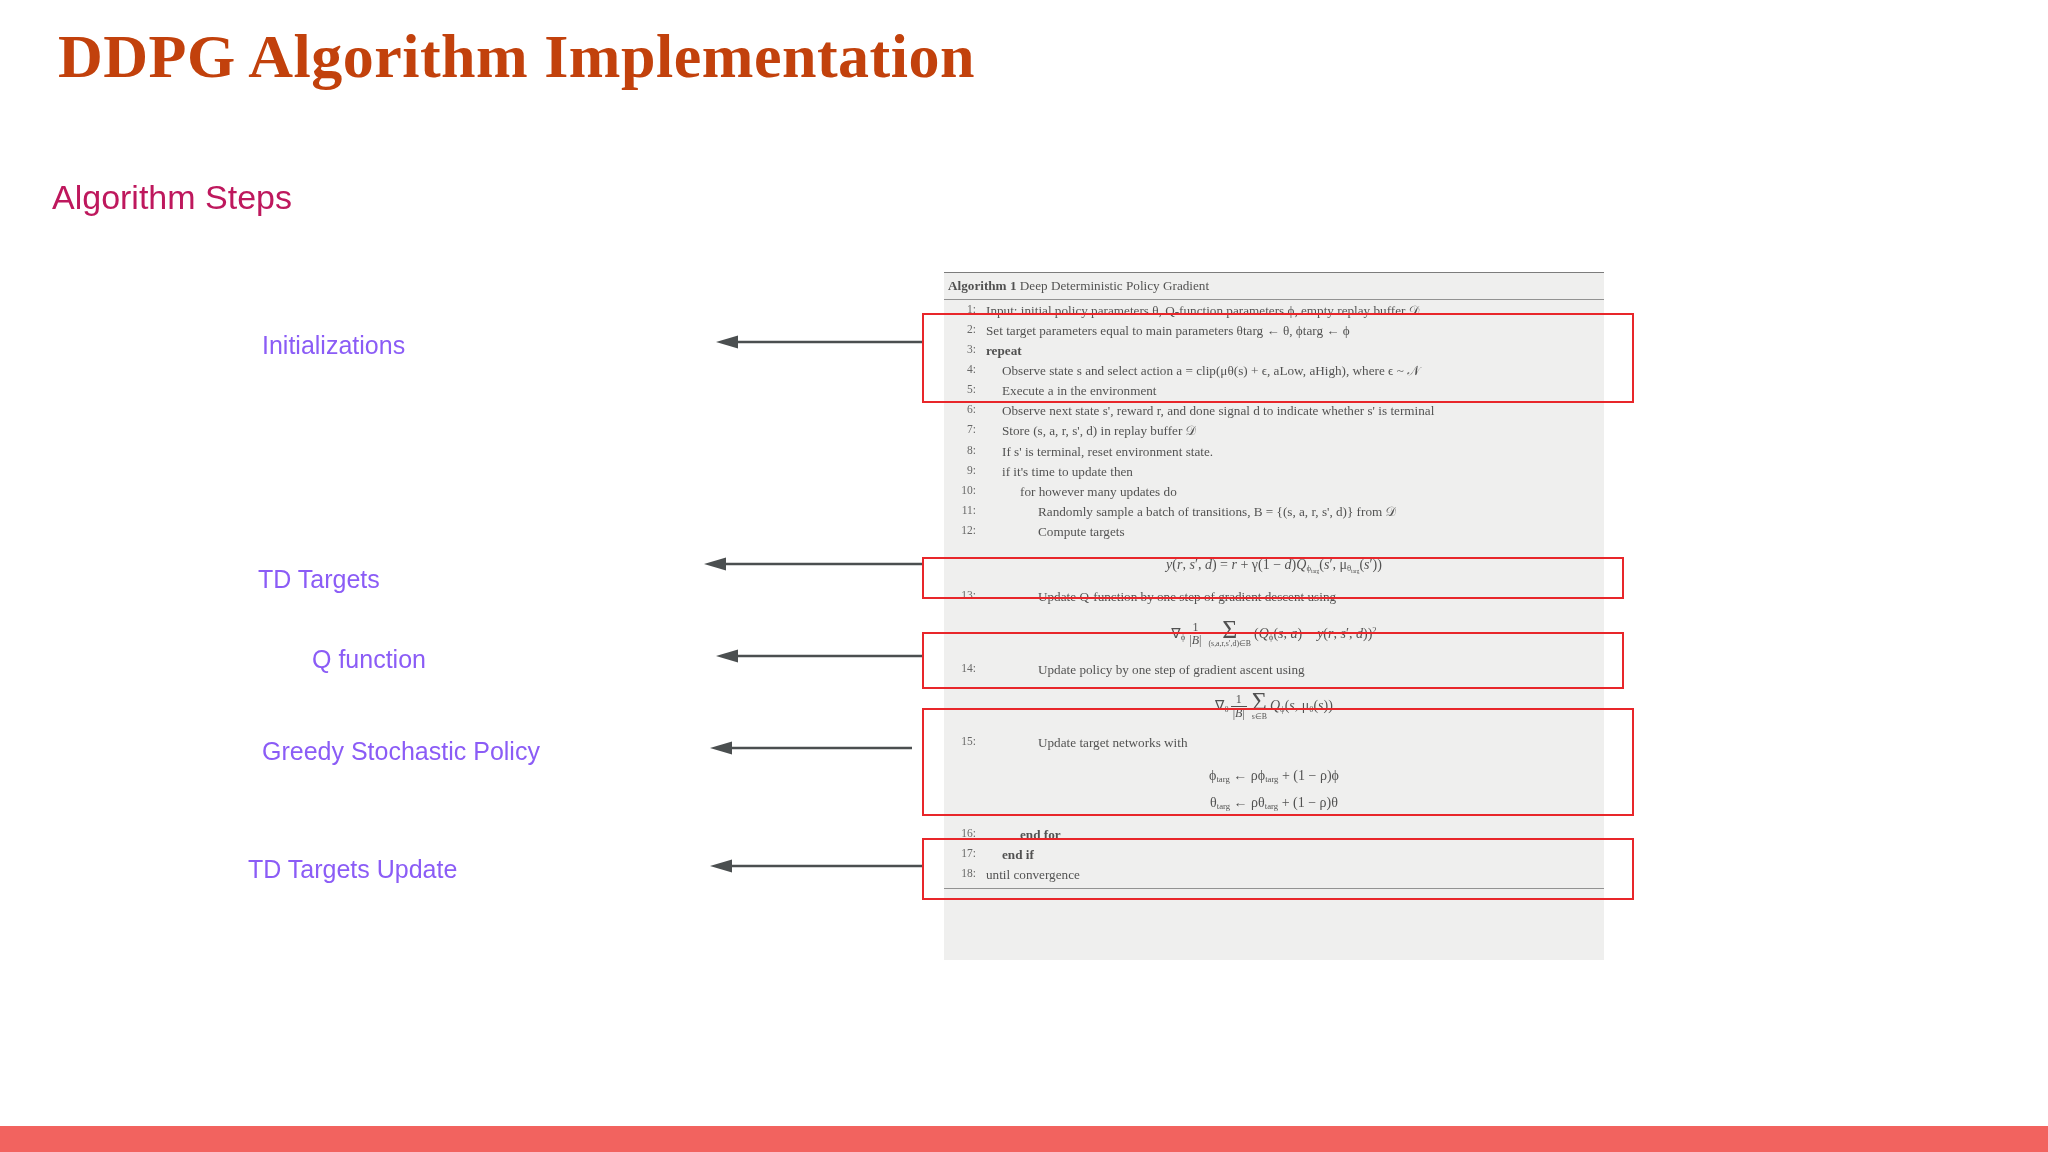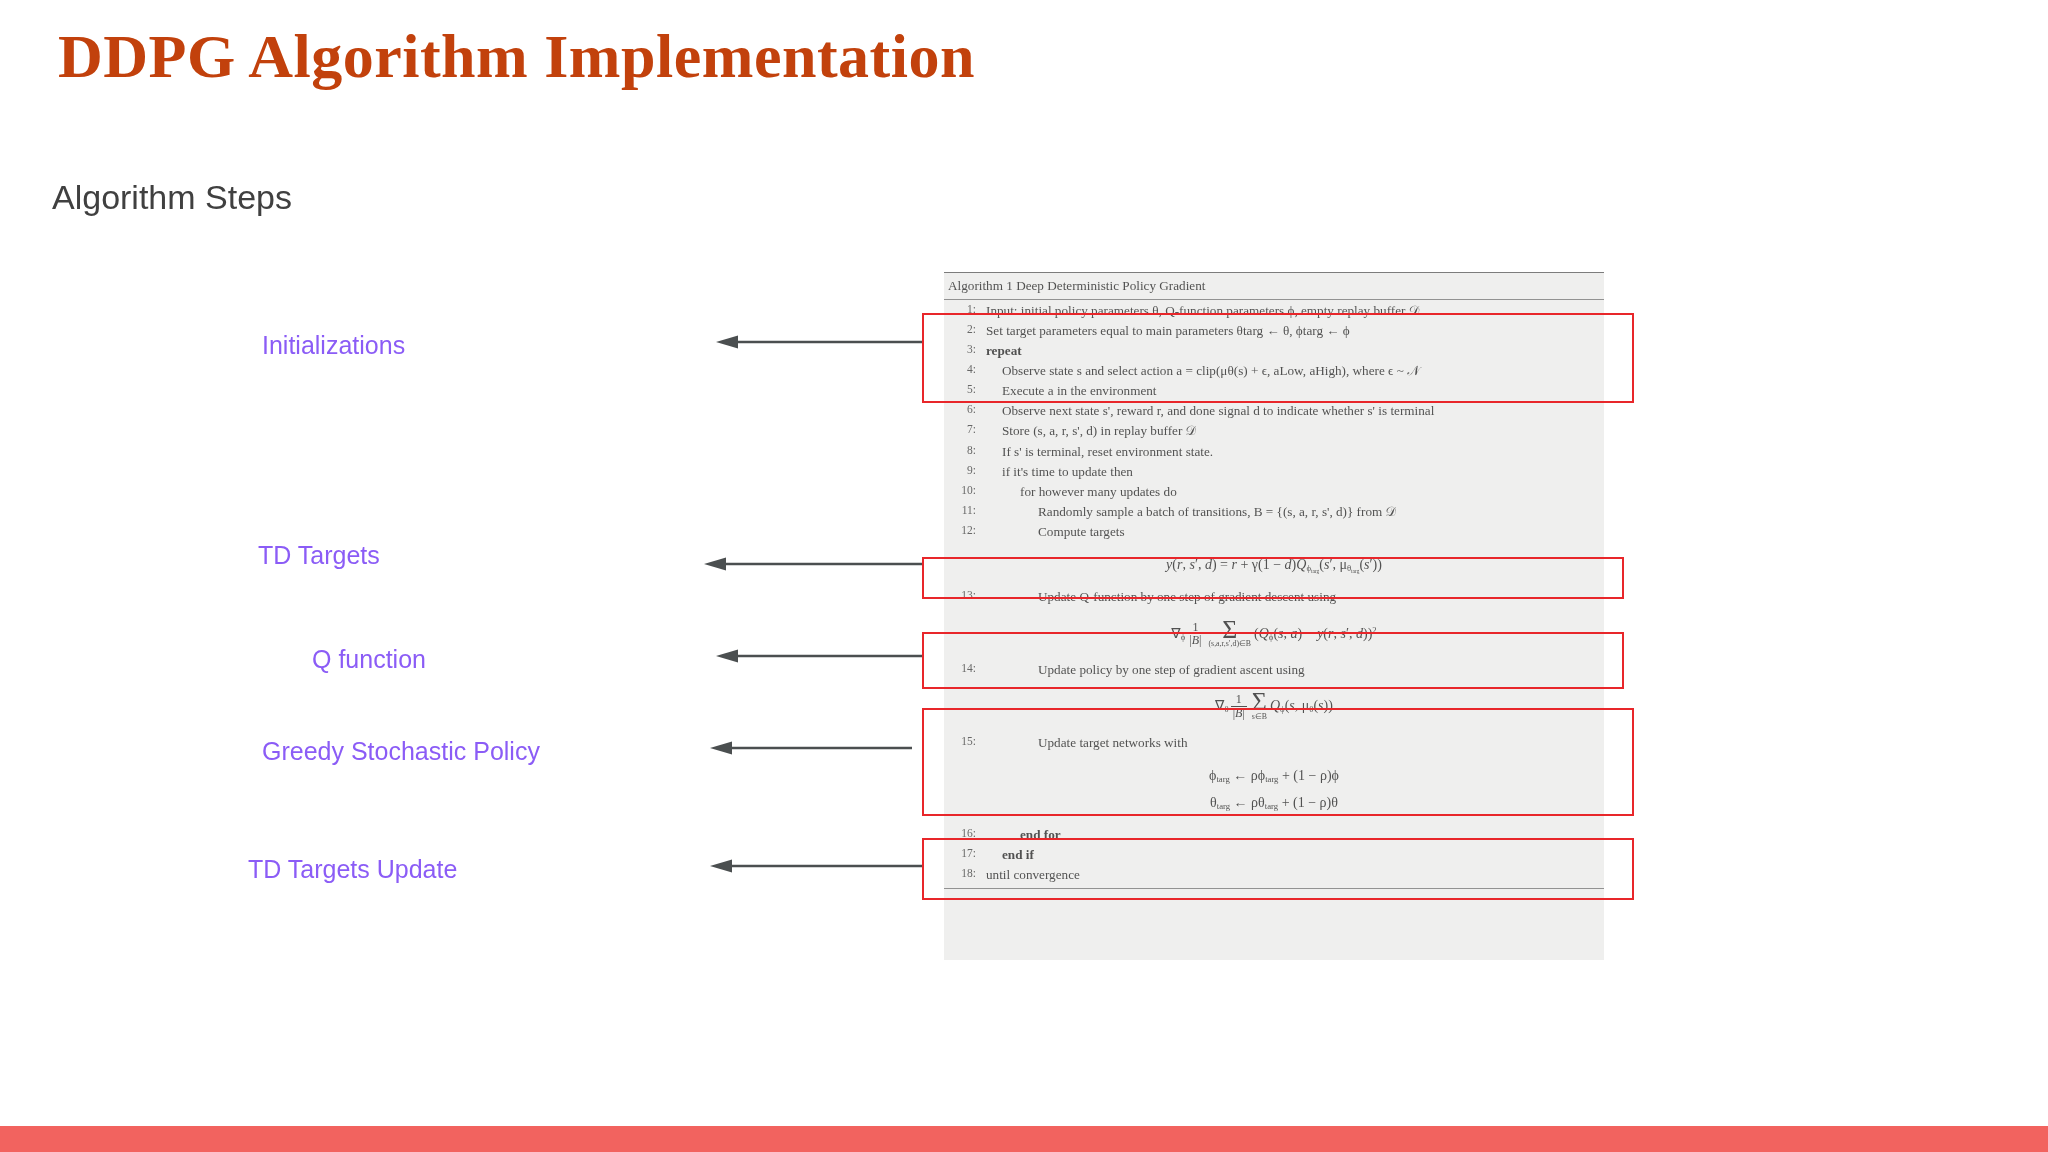--- a/index.html
+++ b/index.html
@@ -13,21 +13,21 @@
   
   .title{
     position:absolute;left:58px;top:22px;
     font-family:"Liberation Serif", serif;
     font-weight:bold;font-size:62px;letter-spacing:0.5px;
     color:#c2410c;white-space:nowrap;line-height:1.1;
   }
   
   .subtitle{
     position:absolute;left:52px;top:178px;
-    font-size:34px;color:#404040;font-weight:400;white-space:nowrap;
+    font-size:34px;color:#be185d;font-weight:400;white-space:nowrap;
   }
 
   
   .label{
     position:absolute;font-size:25px;color:#8b5cf6;white-space:nowrap;
     font-weight:400;
   }
 
   
   .arrow{position:absolute;height:18px;}
@@ -41,21 +41,21 @@
     font-family:"Liberation Serif", serif;
     font-size:13.2px;
     line-height:1.52;
     filter:blur(0.32px) contrast(0.88) opacity(0.92);
   }
   .algo .rule-top{border-top:1.6px solid #6f6f6f;width:100%;height:0;margin:0;}
   .algo .rule-thin{border-top:1px solid #8a8a8a;width:100%;height:0;margin:0;}
   .algo .hdr{
     padding:3px 4px 3px 4px;white-space:nowrap;
   }
-  .algo .hdr b{font-weight:normal;}
+  .algo .hdr b{font-weight:bold;}
   .algo .rows{padding:1px 2px 2px 2px;}
   .algo .row{display:flex;align-items:flex-start;white-space:nowrap;}
   .algo .num{width:30px;flex:0 0 30px;text-align:right;padding-right:10px;
              font-size:11.5px;color:#555;}
   .algo .txt{flex:1 1 auto;}
   .algo .i1{padding-left:16px;}
   .algo .i2{padding-left:34px;}
   .algo .i3{padding-left:52px;}
   .algo b{font-weight:bold;}
   .algo .eq{
@@ -87,21 +87,21 @@
 </head>
 <body>
 
 <div class="slide">
 
   <div class="title">DDPG Algorithm Implementation</div>
 
   <div class="subtitle">Algorithm Steps</div>
 
   <div class="label" style="left:262px;top:331px;">Initializations</div>
-  <div class="label" style="left:258px;top:541px;">TD Targets</div>
+  <div class="label" style="left:258px;top:565px;">TD Targets</div>
   <div class="label" style="left:266px;top:645px;margin-left:46px;">Q function</div>
   <div class="label" style="left:262px;top:737px;">Greedy Stochastic Policy</div>
   <div class="label" style="left:248px;top:855px;text-align:center;">TD Targets  Update</div>
 
   <div class="arrow" style="left:716px;top:334px;width:208px;">
     <svg width="208" height="16" viewBox="0 0 208 16">
       <line x1="20" y1="8" x2="208" y2="8" stroke="#4b4f50" stroke-width="2.6"></line>
       <polygon points="0,8 22,1.5 22,14.5" fill="#4b4f50"></polygon>
     </svg>
   </div>

